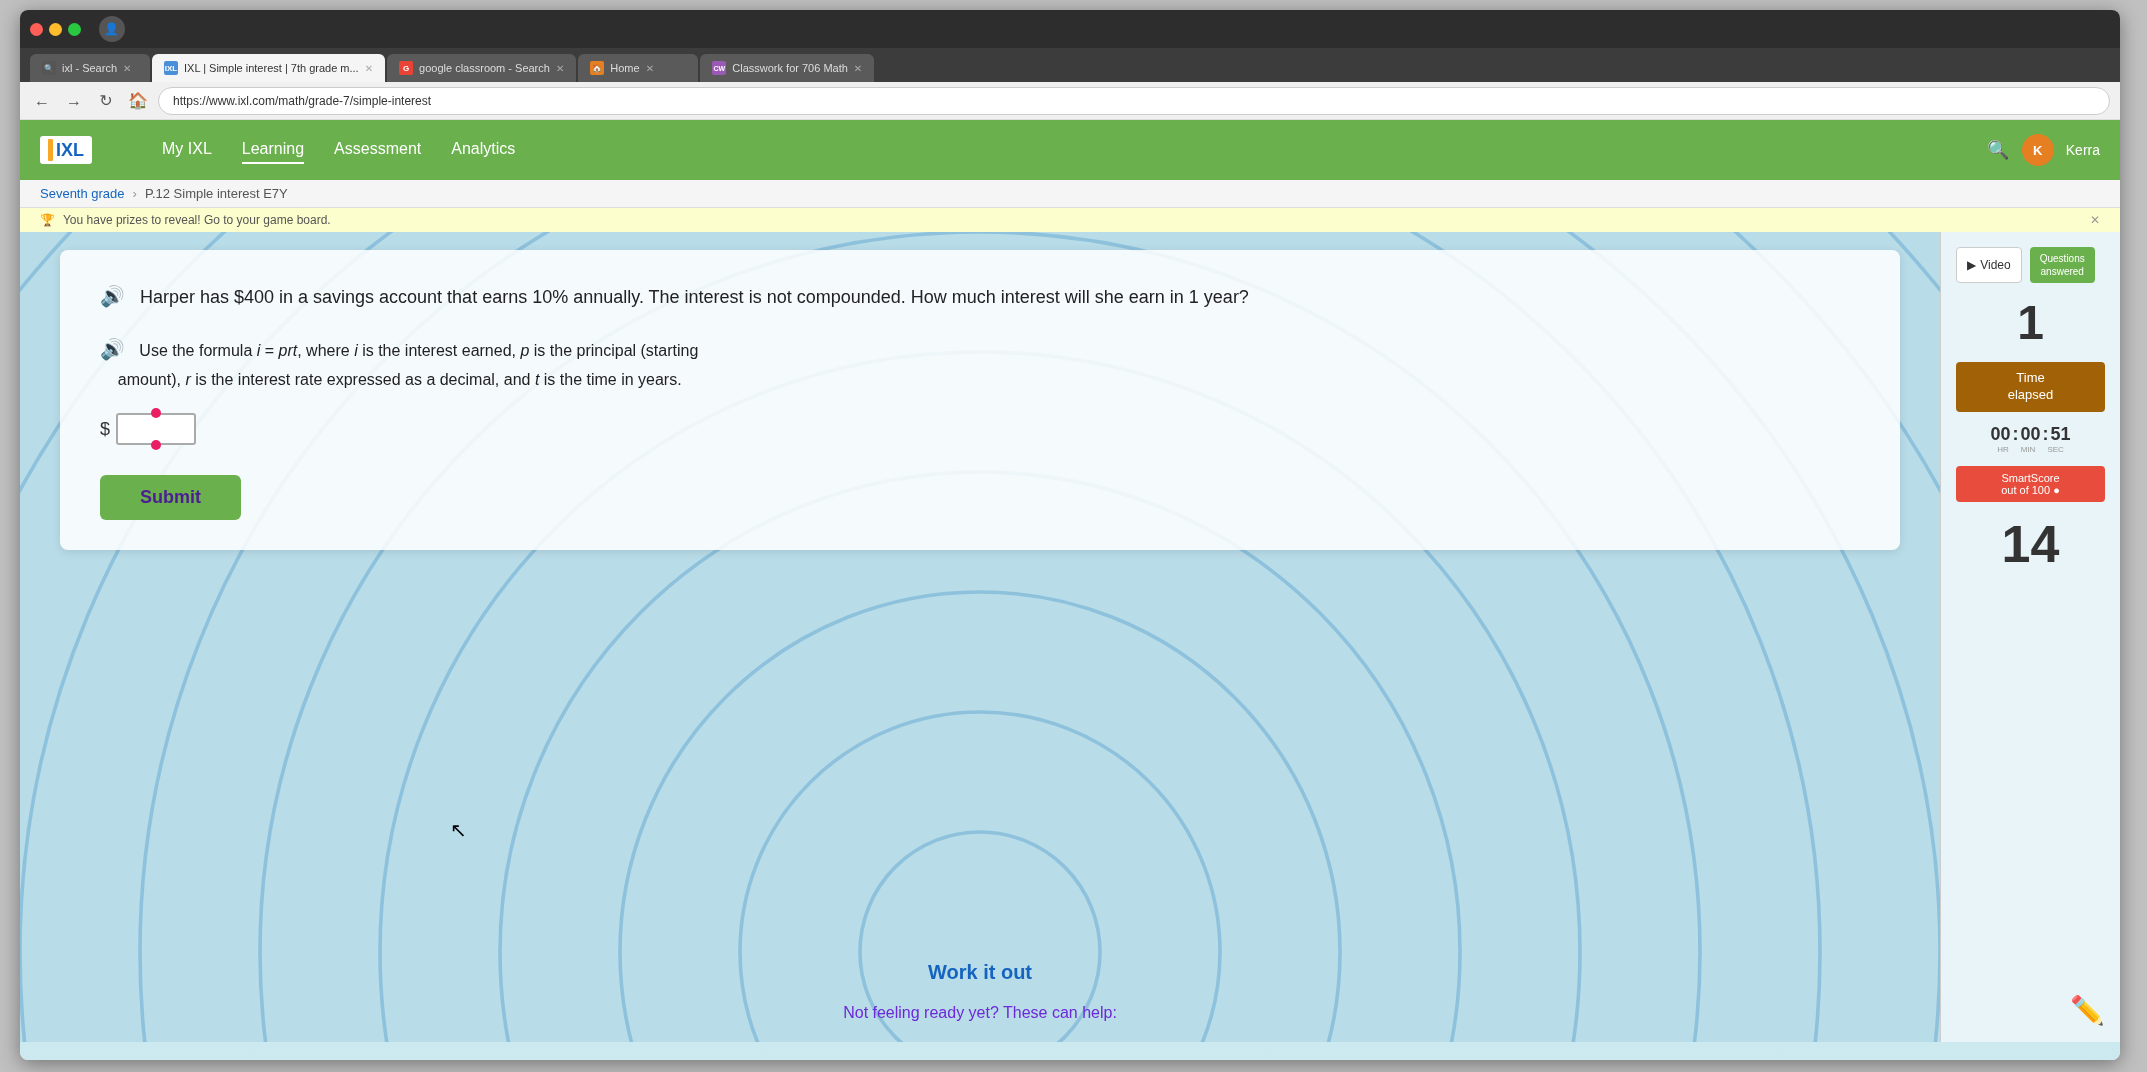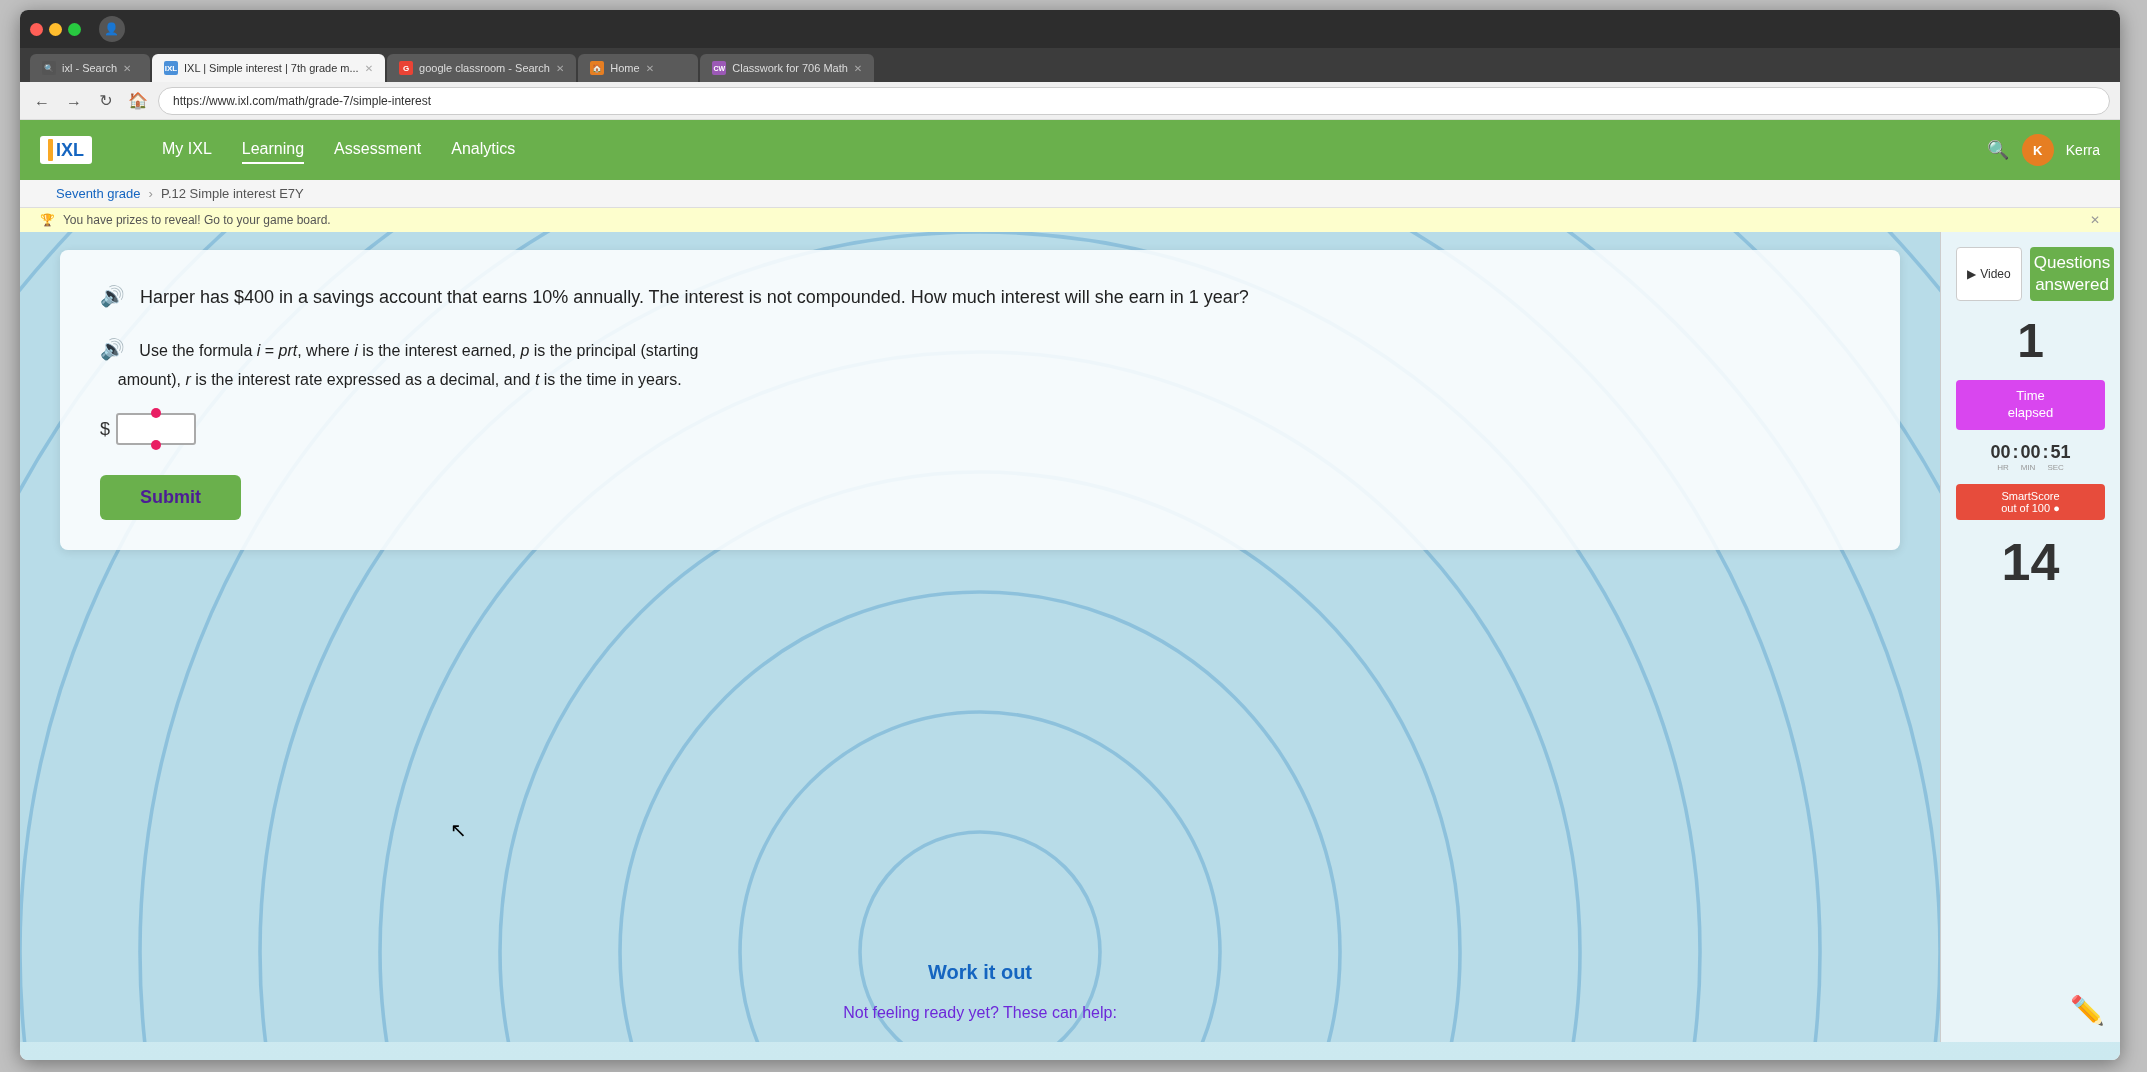--- a/index.html
+++ b/index.html
@@ -203,21 +203,21 @@
       font-weight: bold;
     }
     .user-name {
       color: white;
       font-size: 14px;
     }
 
     
     .breadcrumb {
       background: #f5f5f5;
-      padding: 6px 36px;
+      padding: 6px 20px;
       display: flex;
       align-items: center;
       gap: 8px;
       font-size: 13px;
       color: #555;
       border-bottom: 1px solid #ddd;
     }
     .breadcrumb-link {
       color: #1565c0;
       cursor: pointer;
@@ -400,36 +400,36 @@
       cursor: pointer;
       display: flex;
       align-items: center;
       gap: 4px;
     }
 
     .questions-answered-btn {
       background: #6ab04c;
       border: none;
       border-radius: 4px;
-      padding: 5px 4px;
-      font-size: 17px;
+      padding: 5px 10px;
+      font-size: 10px;
       color: white;
       cursor: pointer;
       text-align: center;
       line-height: 1.3;
     }
 
     .questions-count {
       font-size: 48px;
       font-weight: bold;
       color: #333;
     }
 
     .time-elapsed-btn {
-      background: #d946ef;
+      background: #a16207;
       border: none;
       border-radius: 4px;
       padding: 8px 20px;
       font-size: 13px;
       color: white;
       cursor: pointer;
       text-align: center;
       line-height: 1.3;
       width: 100%;
     }

